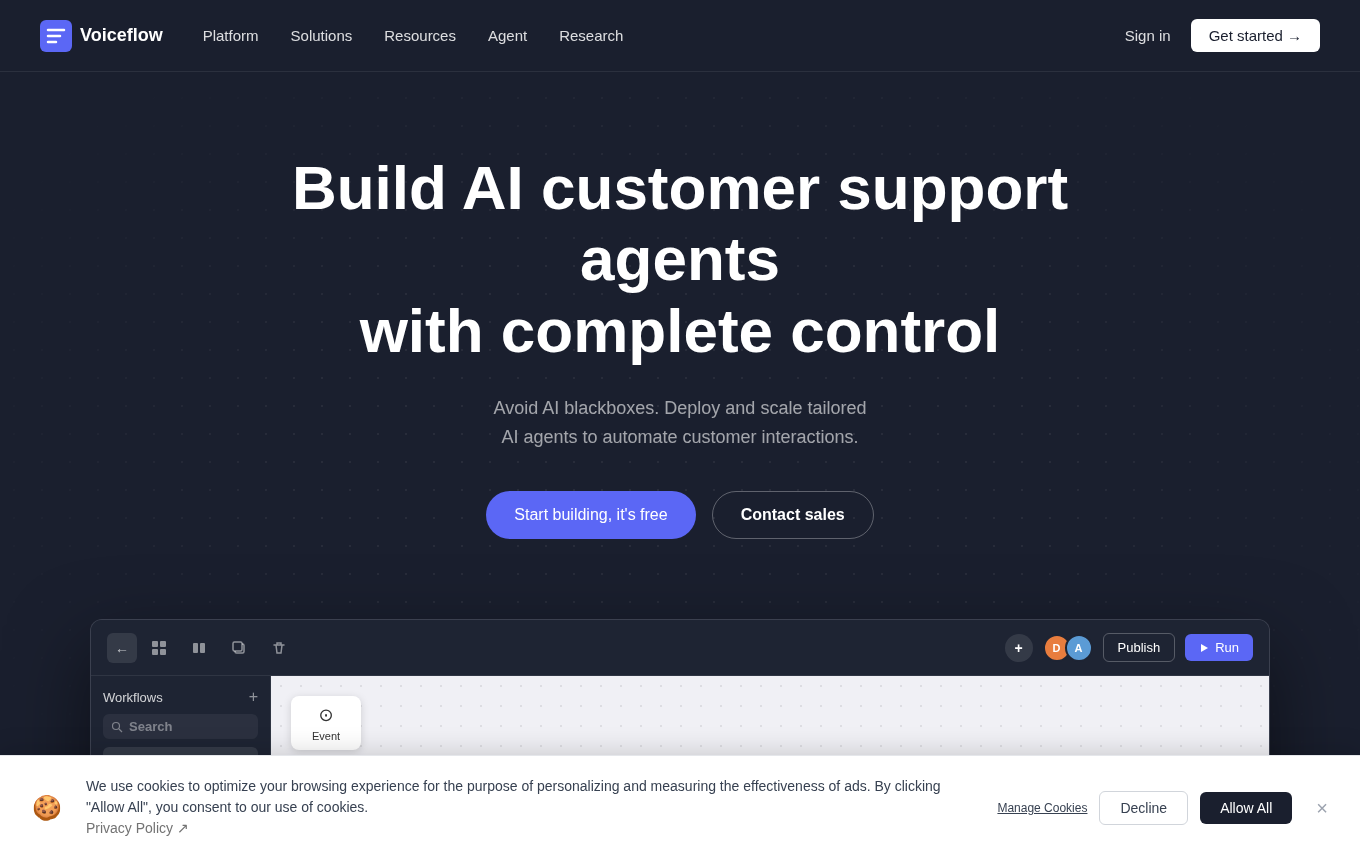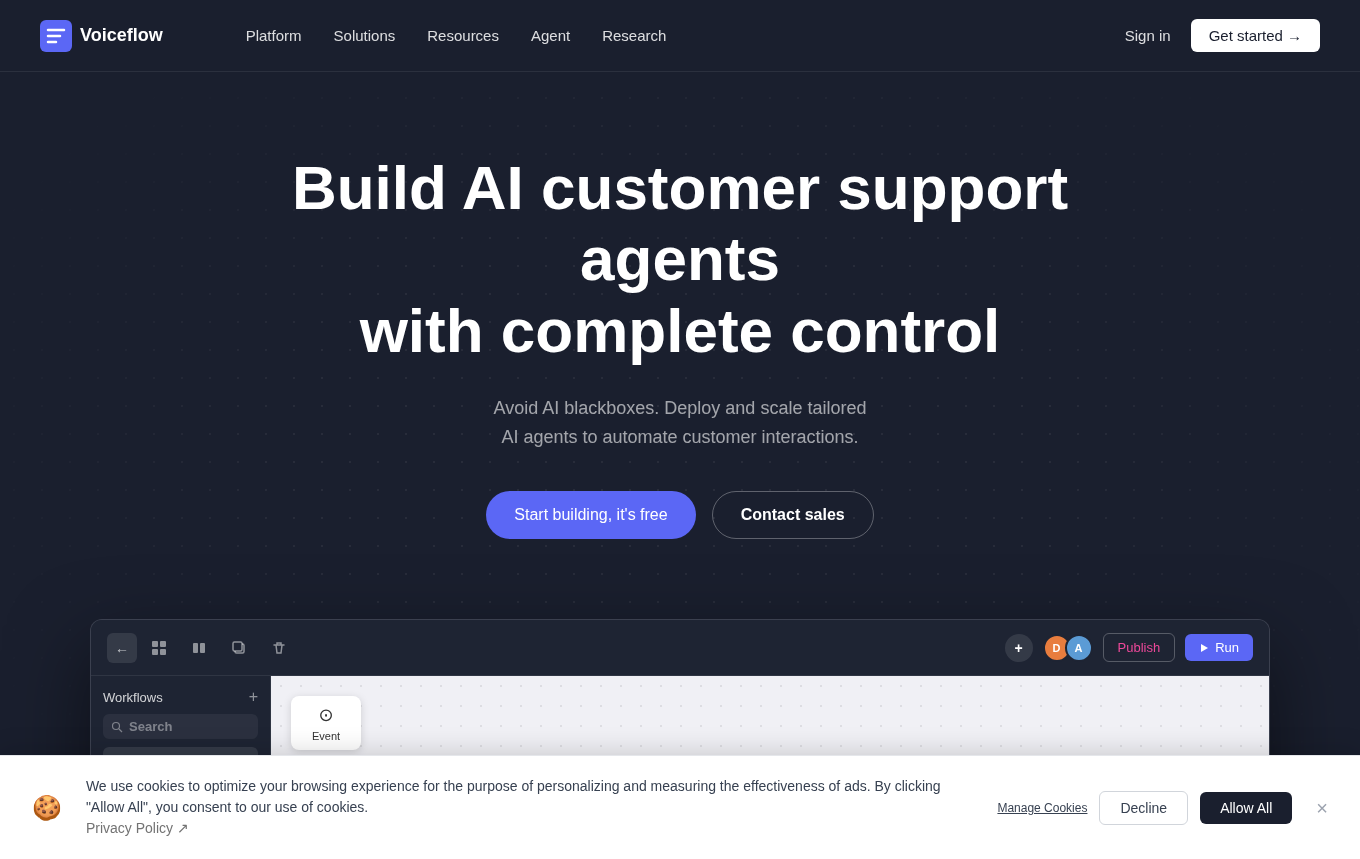--- a/index.html
+++ b/index.html
@@ -3,21 +3,21 @@
   <meta charset="utf-8">
   <style>
     * { margin: 0; padding: 0; box-sizing: border-box; }
     body { font-family: -apple-system, BlinkMacSystemFont, 'Segoe UI', sans-serif; background: #1a1f2e; color: #fff; overflow-x: hidden; }
 
     
     nav {
       position: fixed; top: 0; left: 0; right: 0; z-index: 100;
       background: #1a1f2e;
       border-bottom: 1px solid rgba(255,255,255,0.08);
-      display: flex; align-items: center; height: 72px; padding: 0 40px; gap: 43px;
+      display: flex; align-items: center; height: 72px; padding: 0 40px;
     }
     .nav-logo { display: flex; align-items: center; gap: 8px; margin-right: 40px; text-decoration: none; }
     .nav-logo-icon { width: 32px; height: 32px; }
     .nav-logo-text { color: #fff; font-size: 18px; font-weight: 600; }
     .nav-links { display: flex; gap: 32px; flex: 1; }
     .nav-link { color: rgba(255,255,255,0.85); text-decoration: none; font-size: 15px; cursor: pointer; }
     .nav-actions { display: flex; align-items: center; gap: 20px; }
     .nav-signin { color: rgba(255,255,255,0.85); text-decoration: none; font-size: 15px; cursor: pointer; }
     .nav-getstarted {
       background: #fff; color: #1a1f2e; border: none; border-radius: 6px;
@@ -109,21 +109,21 @@
       margin-left: -6px; font-size: 11px; display: flex; align-items: center;
       justify-content: center; font-weight: 600;
     }
     .avatar:first-child { margin-left: 0; }
     .avatar-plus {
       width: 28px; height: 28px; border-radius: 50%; background: rgba(255,255,255,0.1);
       display: flex; align-items: center; justify-content: center; color: #fff;
       font-size: 14px; font-weight: 600; cursor: pointer;
     }
     .publish-btn {
-      background: transparent; color: #ec4899; border: 1px solid rgba(255,255,255,0.25);
+      background: transparent; color: #ffffff; border: 1px solid rgba(255,255,255,0.25);
       border-radius: 6px; padding: 6px 14px; font-size: 13px; cursor: pointer;
     }
     .run-btn {
       background: #5b67f5; color: #fff; border: none; border-radius: 6px;
       padding: 6px 14px; font-size: 13px; cursor: pointer; display: flex; align-items: center; gap: 6px;
     }
 
     
     .app-body { display: flex; height: 240px; }
     .app-sidebar {

